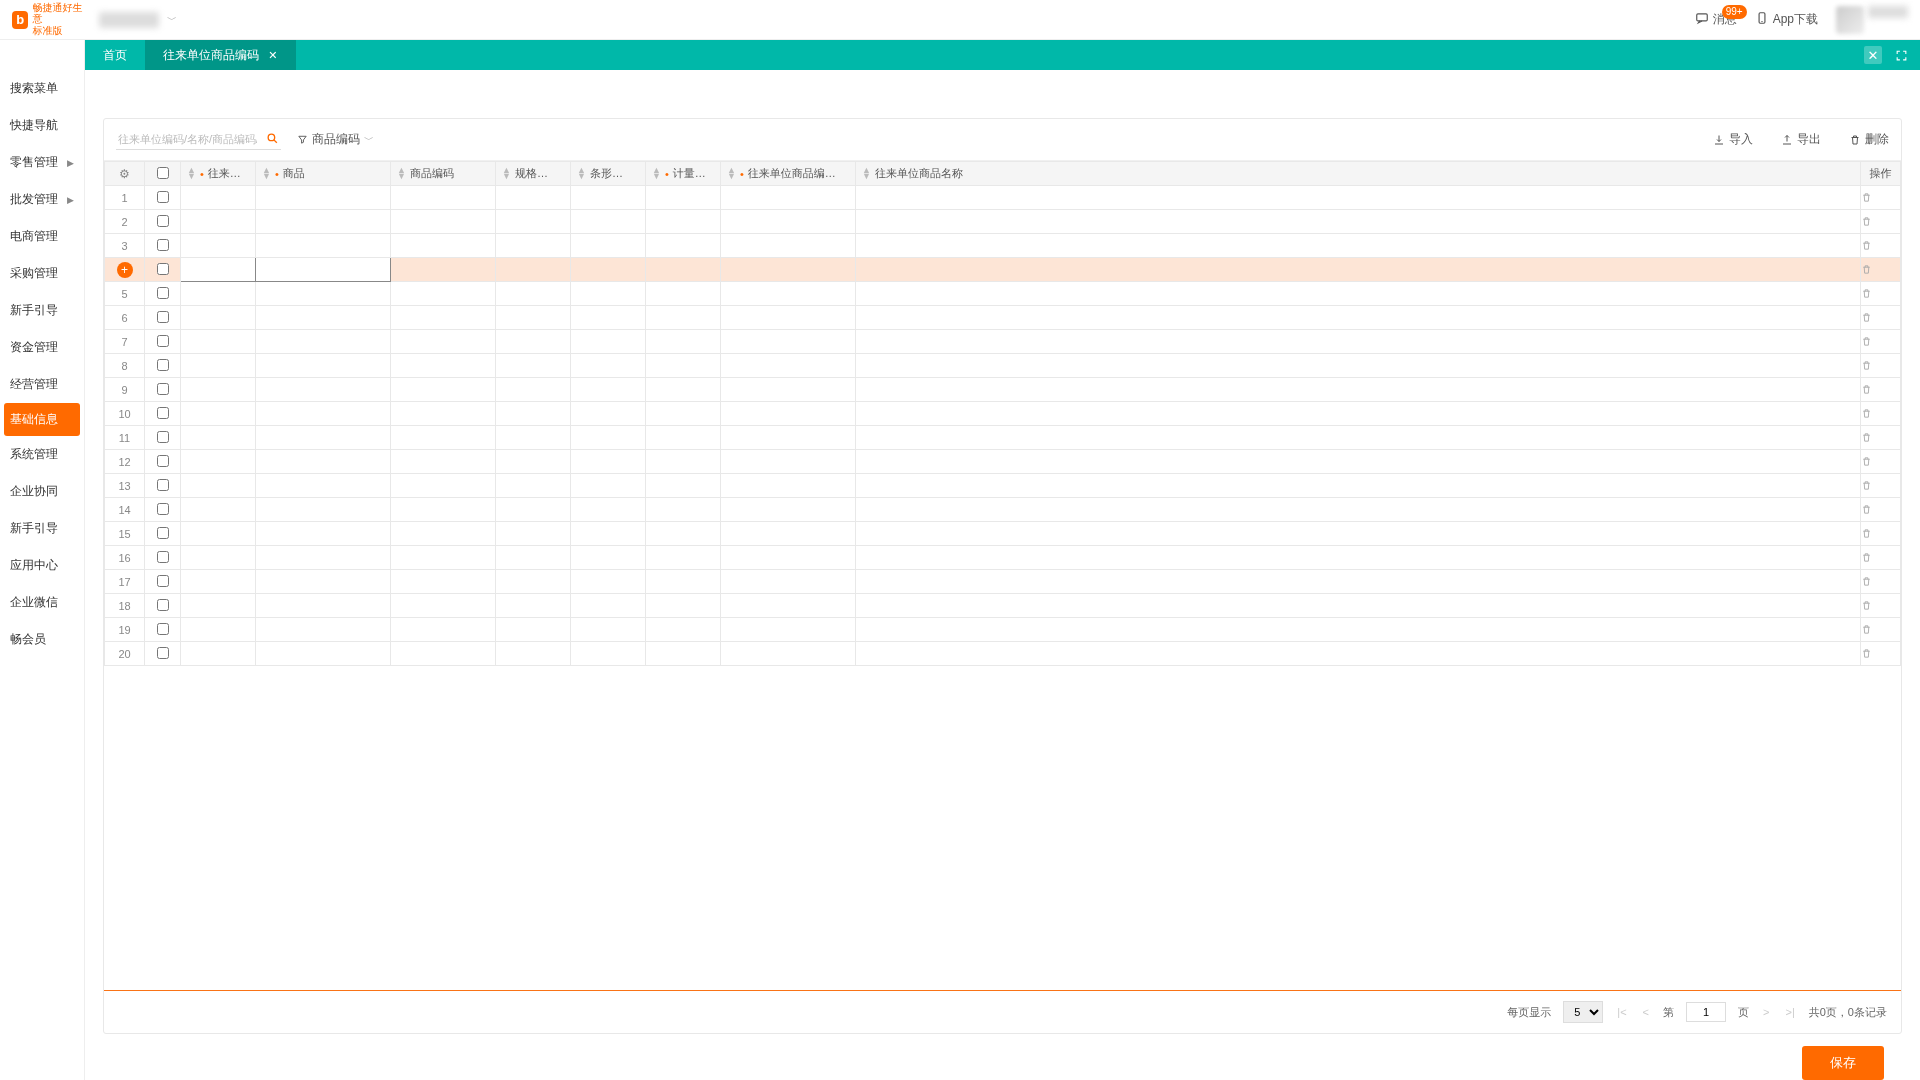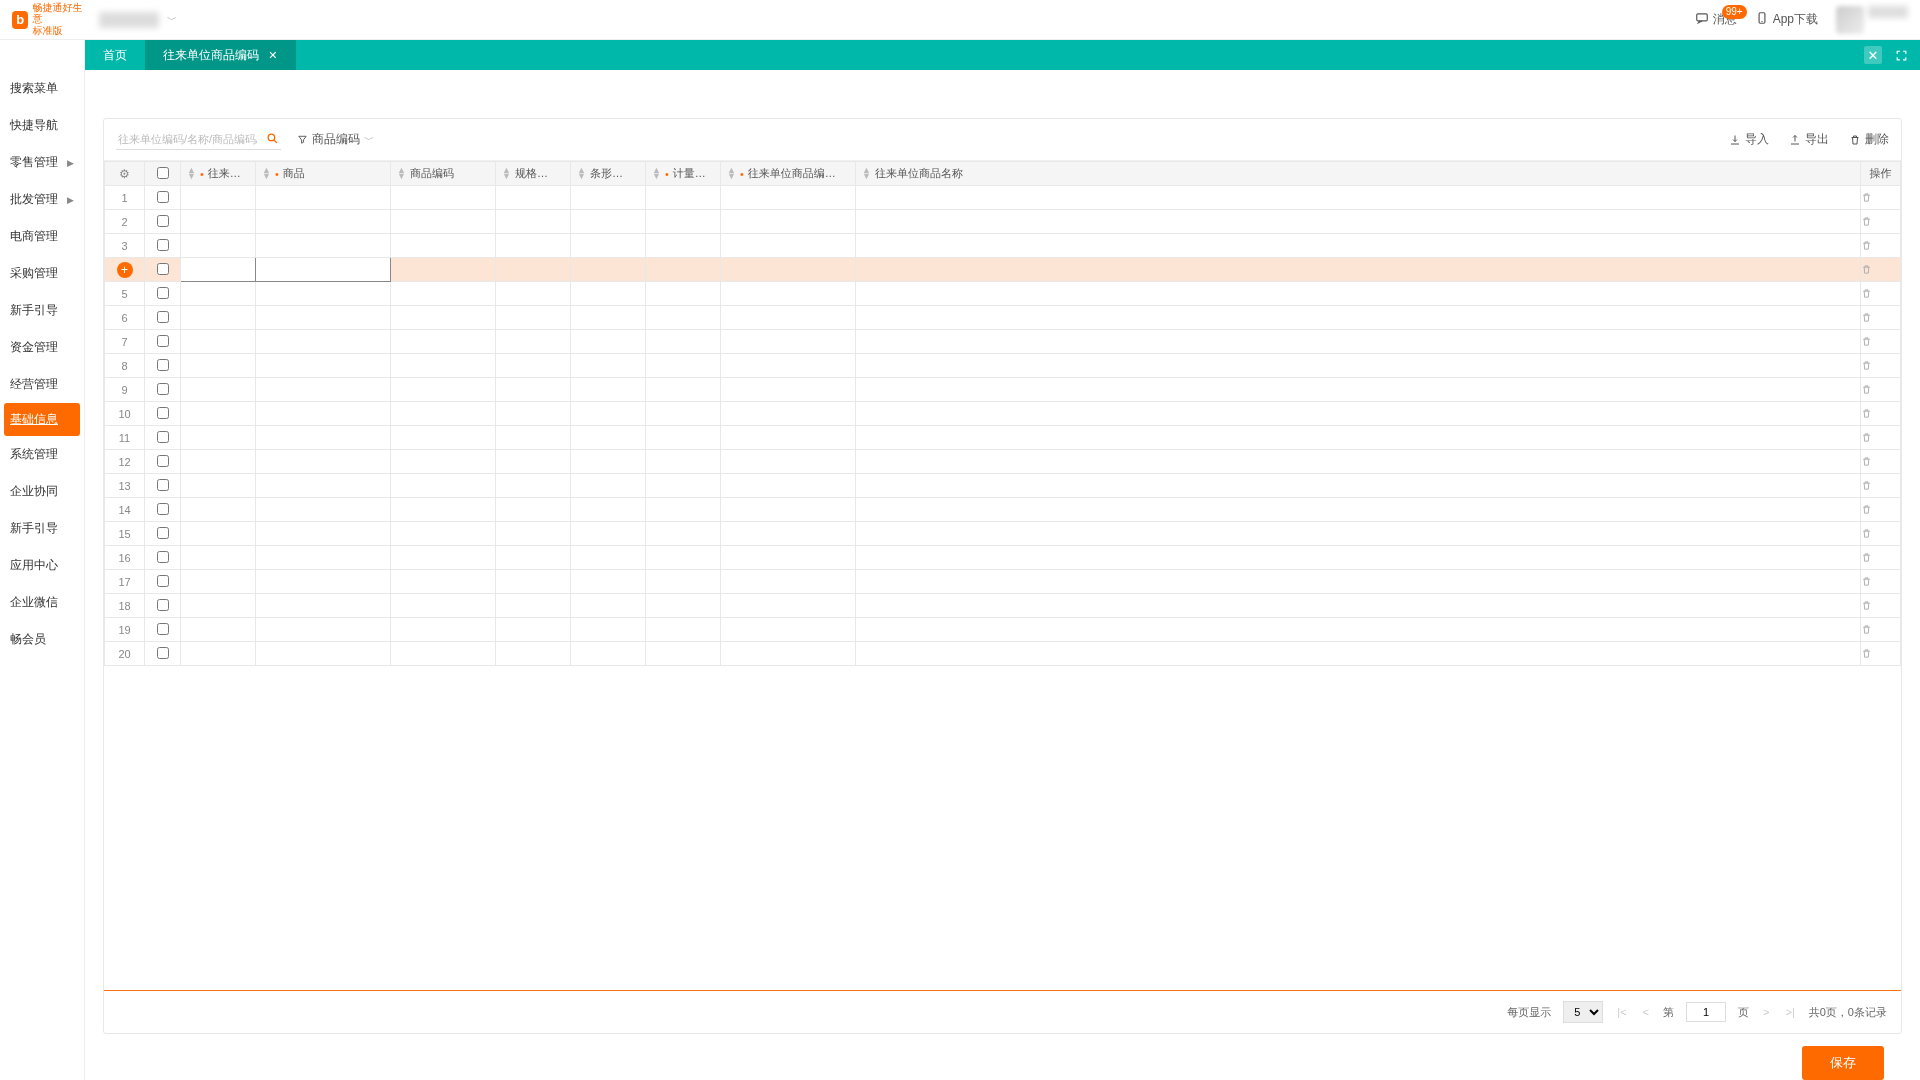--- a/index.html
+++ b/index.html
@@ -24,35 +24,35 @@
 .tab-bar { height: 30px; background: #00b8a9; display: flex; align-items: center; margin-left: 85px; position: relative; }
 .tab { padding: 0 18px; height: 30px; line-height: 30px; color: #fff; font-size: 12px; cursor: pointer; }
 .tab.active { background: #009688; }
 .tab-close { margin-left: 6px; font-size: 11px; }
 .tab-bar-right { position: absolute; right: 10px; display: flex; gap: 10px; align-items: center; }
 .tab-icon-btn { width: 18px; height: 18px; display: flex; align-items: center; justify-content: center; color: #fff; cursor: pointer; font-size: 13px; }
 .tab-icon-btn.box { background: rgba(255,255,255,0.25); border-radius: 2px; }
 .sidebar { width: 85px; background: #fff; border-right: 1px solid #eee; padding-top: 0; flex-shrink: 0; position: absolute; top: 40px; bottom: 0; left: 0; }
 .sidebar-inner { margin-top: 30px; }
 .menu-item { padding: 10px 10px; font-size: 12px; color: #333; cursor: pointer; display: flex; align-items: center; justify-content: space-between; }
-.menu-item.active { background: #ff6a00; color: #fff; border-radius: 3px; margin: 0 4px; padding: 8px 6px; text-decoration: underline; }
+.menu-item.active { background: #ff6a00; color: #fff; border-radius: 3px; margin: 0 4px; padding: 8px 6px; }
 .menu-caret { font-size: 9px; color: #888; }
 
 
 .main { margin-left: 85px; flex: 1; padding: 18px; display: flex; flex-direction: column; height: calc(100vh - 70px); margin-top: 30px; }
 .content-box { border: 1px solid #e8e8e8; border-radius: 3px; background: #fff; flex: 1; display: flex; flex-direction: column; overflow: hidden; }
 
 
 .toolbar { padding: 10px 12px; display: flex; align-items: center; gap: 16px; border-bottom: 1px solid #f0f0f0; font-size: 12px; }
 .search-wrapper { position: relative; }
 .search-input { border: none; border-bottom: 1px solid #ddd; padding: 4px 24px 4px 2px; font-size: 11px; width: 165px; outline: none; color: #333; }
 .search-input::placeholder { color: #bbb; }
 .search-icon { position: absolute; right: 2px; top: 3px; color: #ff6a00; font-size: 13px; cursor: pointer; }
 .more-filter { display: flex; align-items: center; gap: 4px; color: #555; cursor: pointer; }
-.toolbar-right { margin-left: auto; display: flex; gap: 20px; }
+.toolbar-right { margin-left: auto; display: flex; gap: 28px; }
 .tool-btn { display: flex; align-items: center; gap: 4px; cursor: pointer; color: #555; }
 
 
 .table-wrap { flex: 1; overflow: auto; }
 table { border-collapse: collapse; width: 100%; table-layout: fixed; }
 th, td { border: 1px solid #e8e8e8; height: 24px; font-size: 11px; color: #555; text-align: left; padding: 0 6px; white-space: nowrap; overflow: hidden; text-overflow: ellipsis; }
 th { background: #f5f5f5; font-weight: normal; position: relative; }
 .th-inner { display: flex; align-items: center; gap: 2px; }
 .sort-ic { color: #bbb; font-size: 9px; line-height: 0.6; display: inline-flex; flex-direction: column; margin-right: 2px; }
 .req-dot { color: #ff6a00; margin-right: 2px; }

